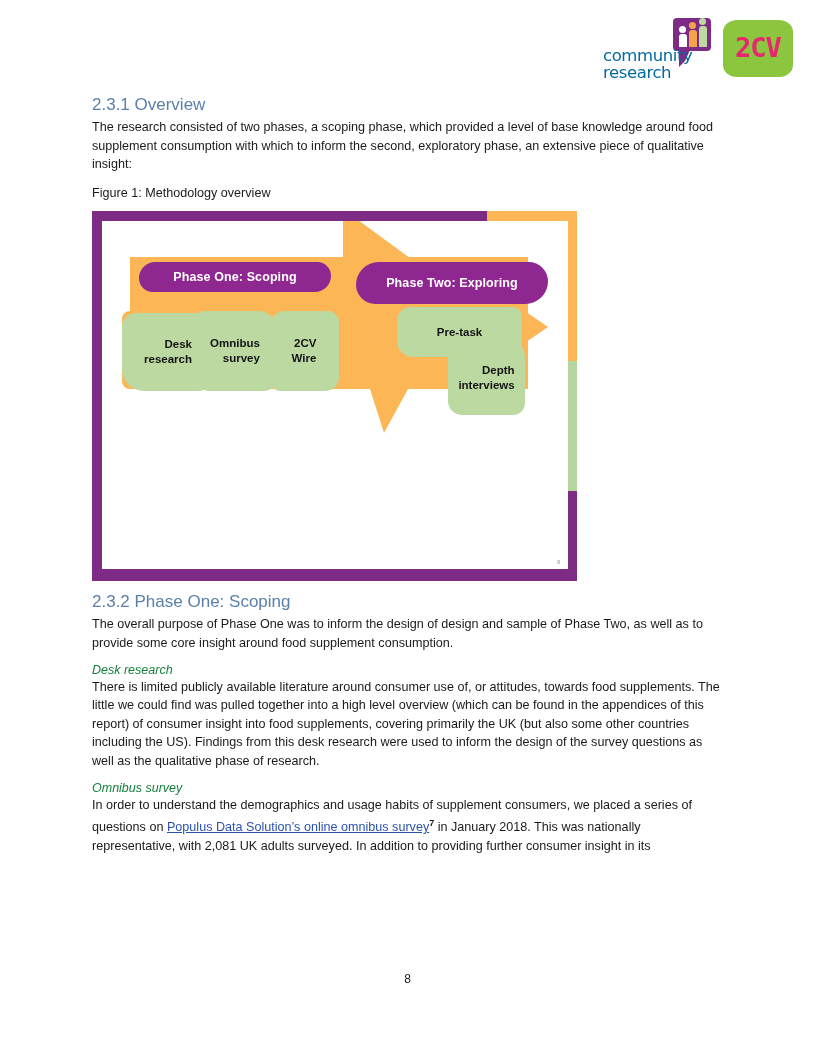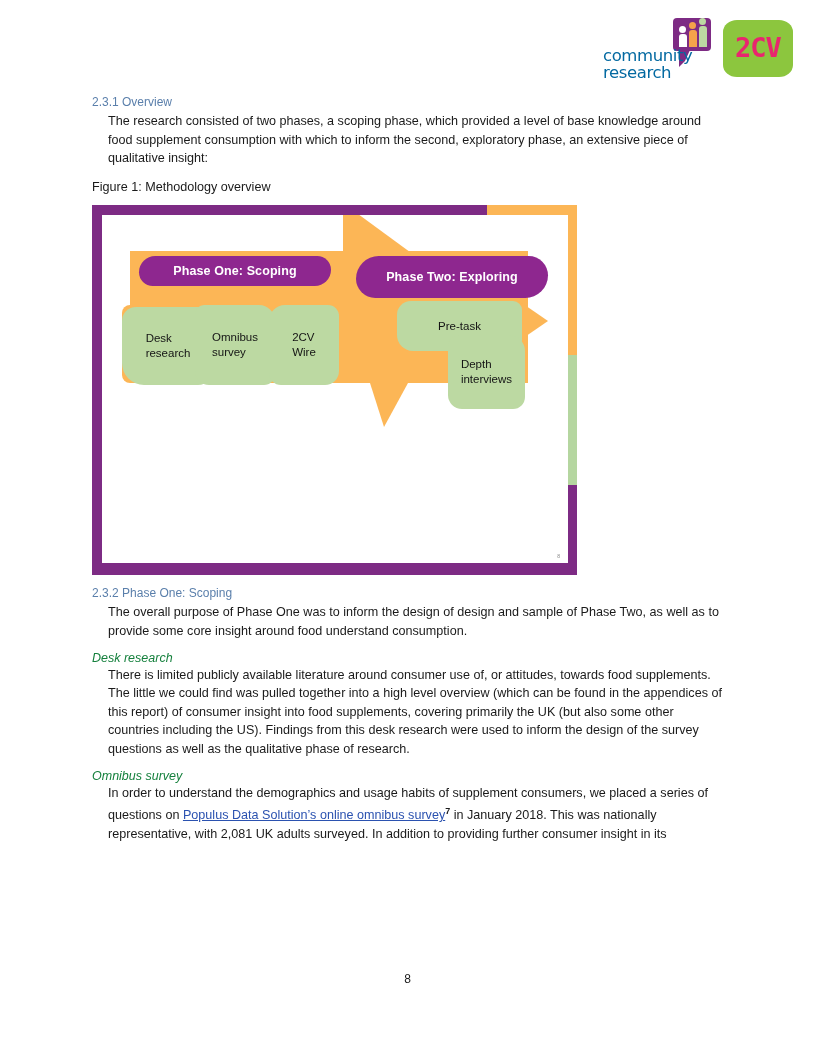--- a/index.html
+++ b/index.html
@@ -121,33 +121,33 @@
   }
   .h2 {
     color: #4a6f9c;
     font-size: 15.5px;
     font-weight: normal;
     margin: 0 0 7px 0;
     letter-spacing: 0.1px;
   }
   .h3 {
     color: #5a7fab;
-    font-size: 12px;
+    font-size: 17px;
     font-weight: normal;
     margin: 0 0 3px 0;
   }
   .h4 {
     color: #15803d;
     font-size: 12.5px;
     font-style: italic;
     font-weight: normal;
     margin: 0 0 1px 0;
   }
   p.body {
-    margin: 0 0 10px 16px;
+    margin: 0 0 10px 0;
     font-size: 12.6px;
     line-height: 18.6px;
     color: #1a1a1a;
     text-align: left;
   }
   p.tight { margin-bottom: 0; }
   .caption {
     font-size: 12.6px;
     line-height: 18.6px;
     margin: 10px 0 9px 0;
@@ -229,24 +229,24 @@
   .phase-one { left: 37px;  top: 41px; width: 192px; height: 30px; }
   .phase-two { left: 254px; top: 41px; width: 192px; height: 42px; }
 
   
   .gbox {
     position: absolute;
     background: #bcd9a2;
     display: flex;
     align-items: center;
     justify-content: center;
-    text-align: left;
+    text-align: right;
     color: #141414;
     font-size: 11.5px;
-    font-weight: normal;
+    font-weight: bold;
     line-height: 15px;
     border-radius: 16px 10px 18px 9px;
   }
   .gb-desk      { left: 20px;  top: 92px;  width: 92px; height: 78px; border-radius: 14px 9px 16px 22px; }
   .gb-omnibus   { left: 93px;  top: 90px;  width: 80px; height: 80px; border-radius: 9px 16px 11px 14px; }
   .gb-2cv       { left: 167px; top: 90px;  width: 70px; height: 80px; border-radius: 16px 11px 14px 12px; }
   .gb-pretask   { left: 295px; top: 86px;  width: 125px; height: 50px; border-radius: 14px 9px 11px 16px; }
   .gb-discuss   { left: 272px; top: 124px; width: 73px;  height: 70px; border-radius: 14px 11px 18px 13px; }
   .gb-depth     { left: 346px; top: 120px; width: 77px;  height: 74px; border-radius: 11px 16px 12px 14px; }
 
@@ -374,21 +374,21 @@
         </div>
 
         <div class="fig-marker">8</div>
       </div>
     </div>
 
     <div class="spacer-sm"></div>
 
     <h3 class="h3">2.3.2 Phase One: Scoping</h3>
 
-    <p class="body">The overall purpose of Phase One was to inform the design of design and sample of Phase Two, as well as to provide some core insight around food understand consumption.</p>
+    <p class="body">The overall purpose of Phase One was to inform the design of design and sample of Phase Two, as well as to provide some core insight around food supplement consumption.</p>
 
     <h4 class="h4">Desk research</h4>
 
     <p class="body">There is limited publicly available literature around consumer use of, or attitudes, towards food supplements. The little we could find was pulled together into a high level overview (which can be found in the appendices of this report) of consumer insight into food supplements, covering primarily the UK (but also some other countries including the US). Findings from this desk research were used to inform the design of the survey questions as well as the qualitative phase of research.</p>
 
     <h4 class="h4">Omnibus survey</h4>
 
     <p class="body tight"><span>In order to understand the demographics and usage habits of supplement consumers, we placed a series of questions on </span><a class="inline-link" href="#">Populus Data Solution’s online omnibus survey</a><sup class="fn">7</sup><span> in January 2018. This was nationally representative, with 2,081 UK adults surveyed. In addition to providing further consumer insight in its</span></p>
 
   </div>

